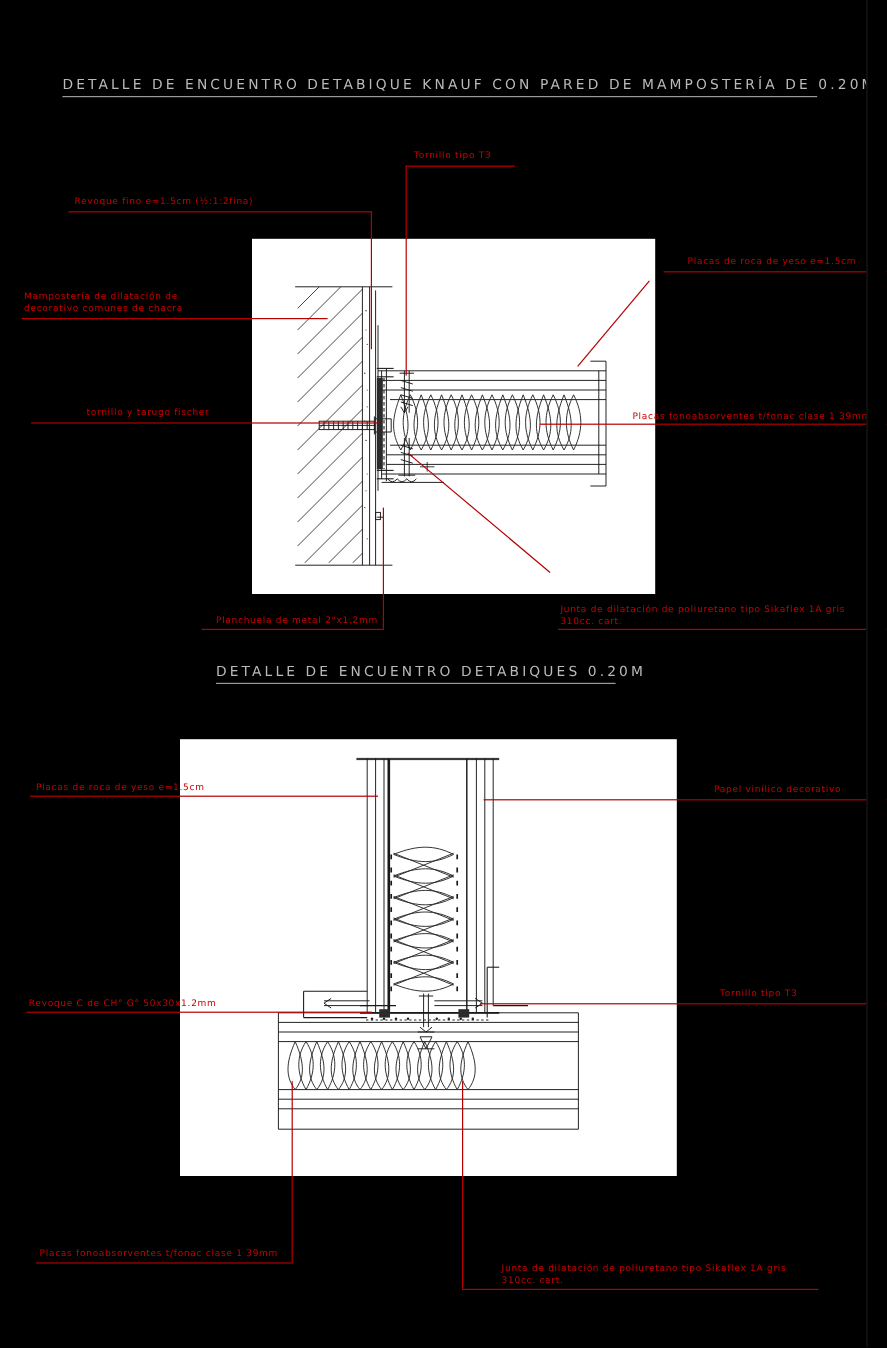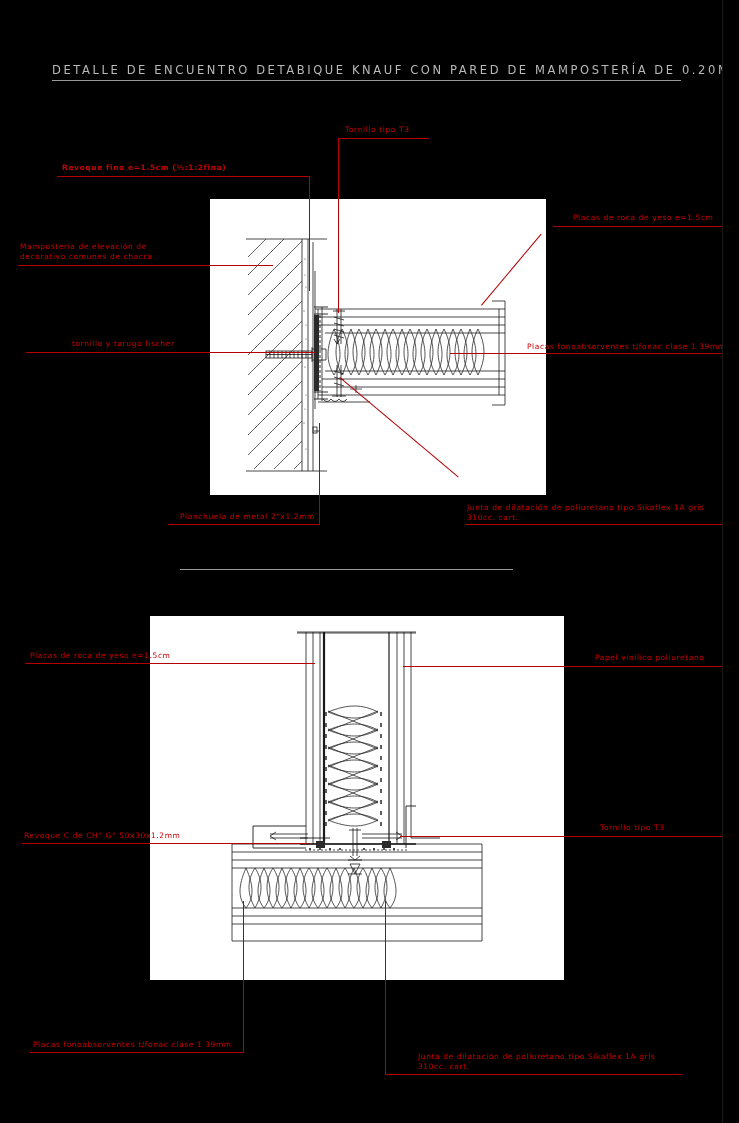--- a/index.html
+++ b/index.html
@@ -227,25 +227,25 @@
           <line x1="146" y1="186" x2="146" y2="194"></line>
         </g>
       </g>
     </svg>
   </div>
 
   <div class="ann" style="left:345px; top:125px;">Tornillo tipo T3</div>
   <div class="lead lead-h" style="left:338px; top:138px; width:91px;"></div>
   <div class="lead lead-v" style="left:338px; top:138px; height:175px;"></div>
 
-  <div class="ann" style="left:62px; top:163px;font-weight:bold;">Revoque fino  e=1.5cm (½:1:2fina)</div>
+  <div class="ann" style="left:62px; top:163px;">Revoque fino  e=1.5cm (½:1:2fina)</div>
   <div class="lead lead-h" style="left:57px; top:176px; width:253px;"></div>
   <div class="lead lead-v" style="left:309px; top:176px; height:115px;"></div>
 
-  <div class="ann" style="left:20px; top:242px;">Mampostería de elevación de</div>
+  <div class="ann" style="left:20px; top:242px;">Mampostería de dilatación de</div>
   <div class="ann" style="left:20px; top:252px;">decorativo comunes de chacra</div>
   <div class="lead lead-h" style="left:18px; top:265px; width:255px;"></div>
 
   <div class="ann" style="left:28px; top:339px;padding-left:44px;">tornillo y tarugo fischer</div>
   <div class="lead lead-h" style="left:26px; top:352px; width:290px;"></div>
 
   <div class="ann" style="left:573px; top:213px;">Placas de roca de yeso e=1.5cm</div>
   <div class="lead lead-h" style="left:553px; top:226px; width:186px;"></div>
   <div class="lead-diag" style="left:481px; top:305px; width:93px; transform:rotate(-50deg);"></div>
 
@@ -254,20 +254,21 @@
 
   <div class="ann" style="left:180px; top:512px;">Planchuela de metal 2"x1.2mm</div>
   <div class="lead lead-h" style="left:168px; top:524px; width:152px;"></div>
   <div class="lead lead-v" style="left:319px; top:423px; height:101px;"></div>
 
   <div class="ann" style="left:467px; top:503px;">Junta de dilatación de poliuretano tipo Sikaflex 1A gris</div>
   <div class="ann" style="left:467px; top:513px;">310cc. cart.</div>
   <div class="lead lead-h" style="left:465px; top:524px; width:274px;"></div>
   <div class="lead-diag" style="left:340px; top:377px; width:155px; transform:rotate(40deg);"></div>
 
+  <div class="dtitle" style="left:180px; top:552px;">DETALLE DE ENCUENTRO DETABIQUES 0.20M</div>
   <div class="dtitle-rule" style="left:180px; top:569px; width:333px;"></div>
 
   <div class="plate" style="left:150px; top:616px; width:414px; height:364px;">
     <svg width="414" height="364" viewBox="0 0 414 364" class="noclick">
       <g stroke="#1a1a1a" fill="none" stroke-width="0.8">
 
         <line x1="156" y1="16" x2="156" y2="228"></line>
         <line x1="163" y1="16" x2="163" y2="228"></line>
         <line x1="170" y1="16" x2="170" y2="228"></line>
         <line x1="247" y1="16" x2="247" y2="228"></line>
@@ -377,21 +378,21 @@
           <circle cx="234" cy="233" r="1"></circle>
             <circle cx="244" cy="233" r="1"></circle>
         </g>
       </g>
     </svg>
   </div>
 
   <div class="ann" style="left:30px; top:651px;">Placas de roca de yeso e=1.5cm</div>
   <div class="lead lead-h" style="left:25px; top:663px; width:290px;"></div>
 
-  <div class="ann" style="left:595px; top:653px;">Papel vinílico poliuretano</div>
+  <div class="ann" style="left:595px; top:653px;">Papel vinílico decorativo</div>
   <div class="lead lead-h" style="left:403px; top:666px; width:336px;"></div>
 
   <div class="ann" style="left:24px; top:831px;">Revoque C de CH° G° 50x30x1.2mm</div>
   <div class="lead lead-h" style="left:22px; top:843px; width:288px;"></div>
 
   <div class="ann" style="left:600px; top:823px;">Tornillo tipo T3</div>
   <div class="lead lead-h" style="left:400px; top:836px; width:339px;"></div>
 
   <div class="ann" style="left:33px; top:1040px;">Placas fonoabsorventes t/fonac clase 1 39mm</div>
   <div class="lead lead-h" style="left:30px; top:1052px; width:214px;"></div>

